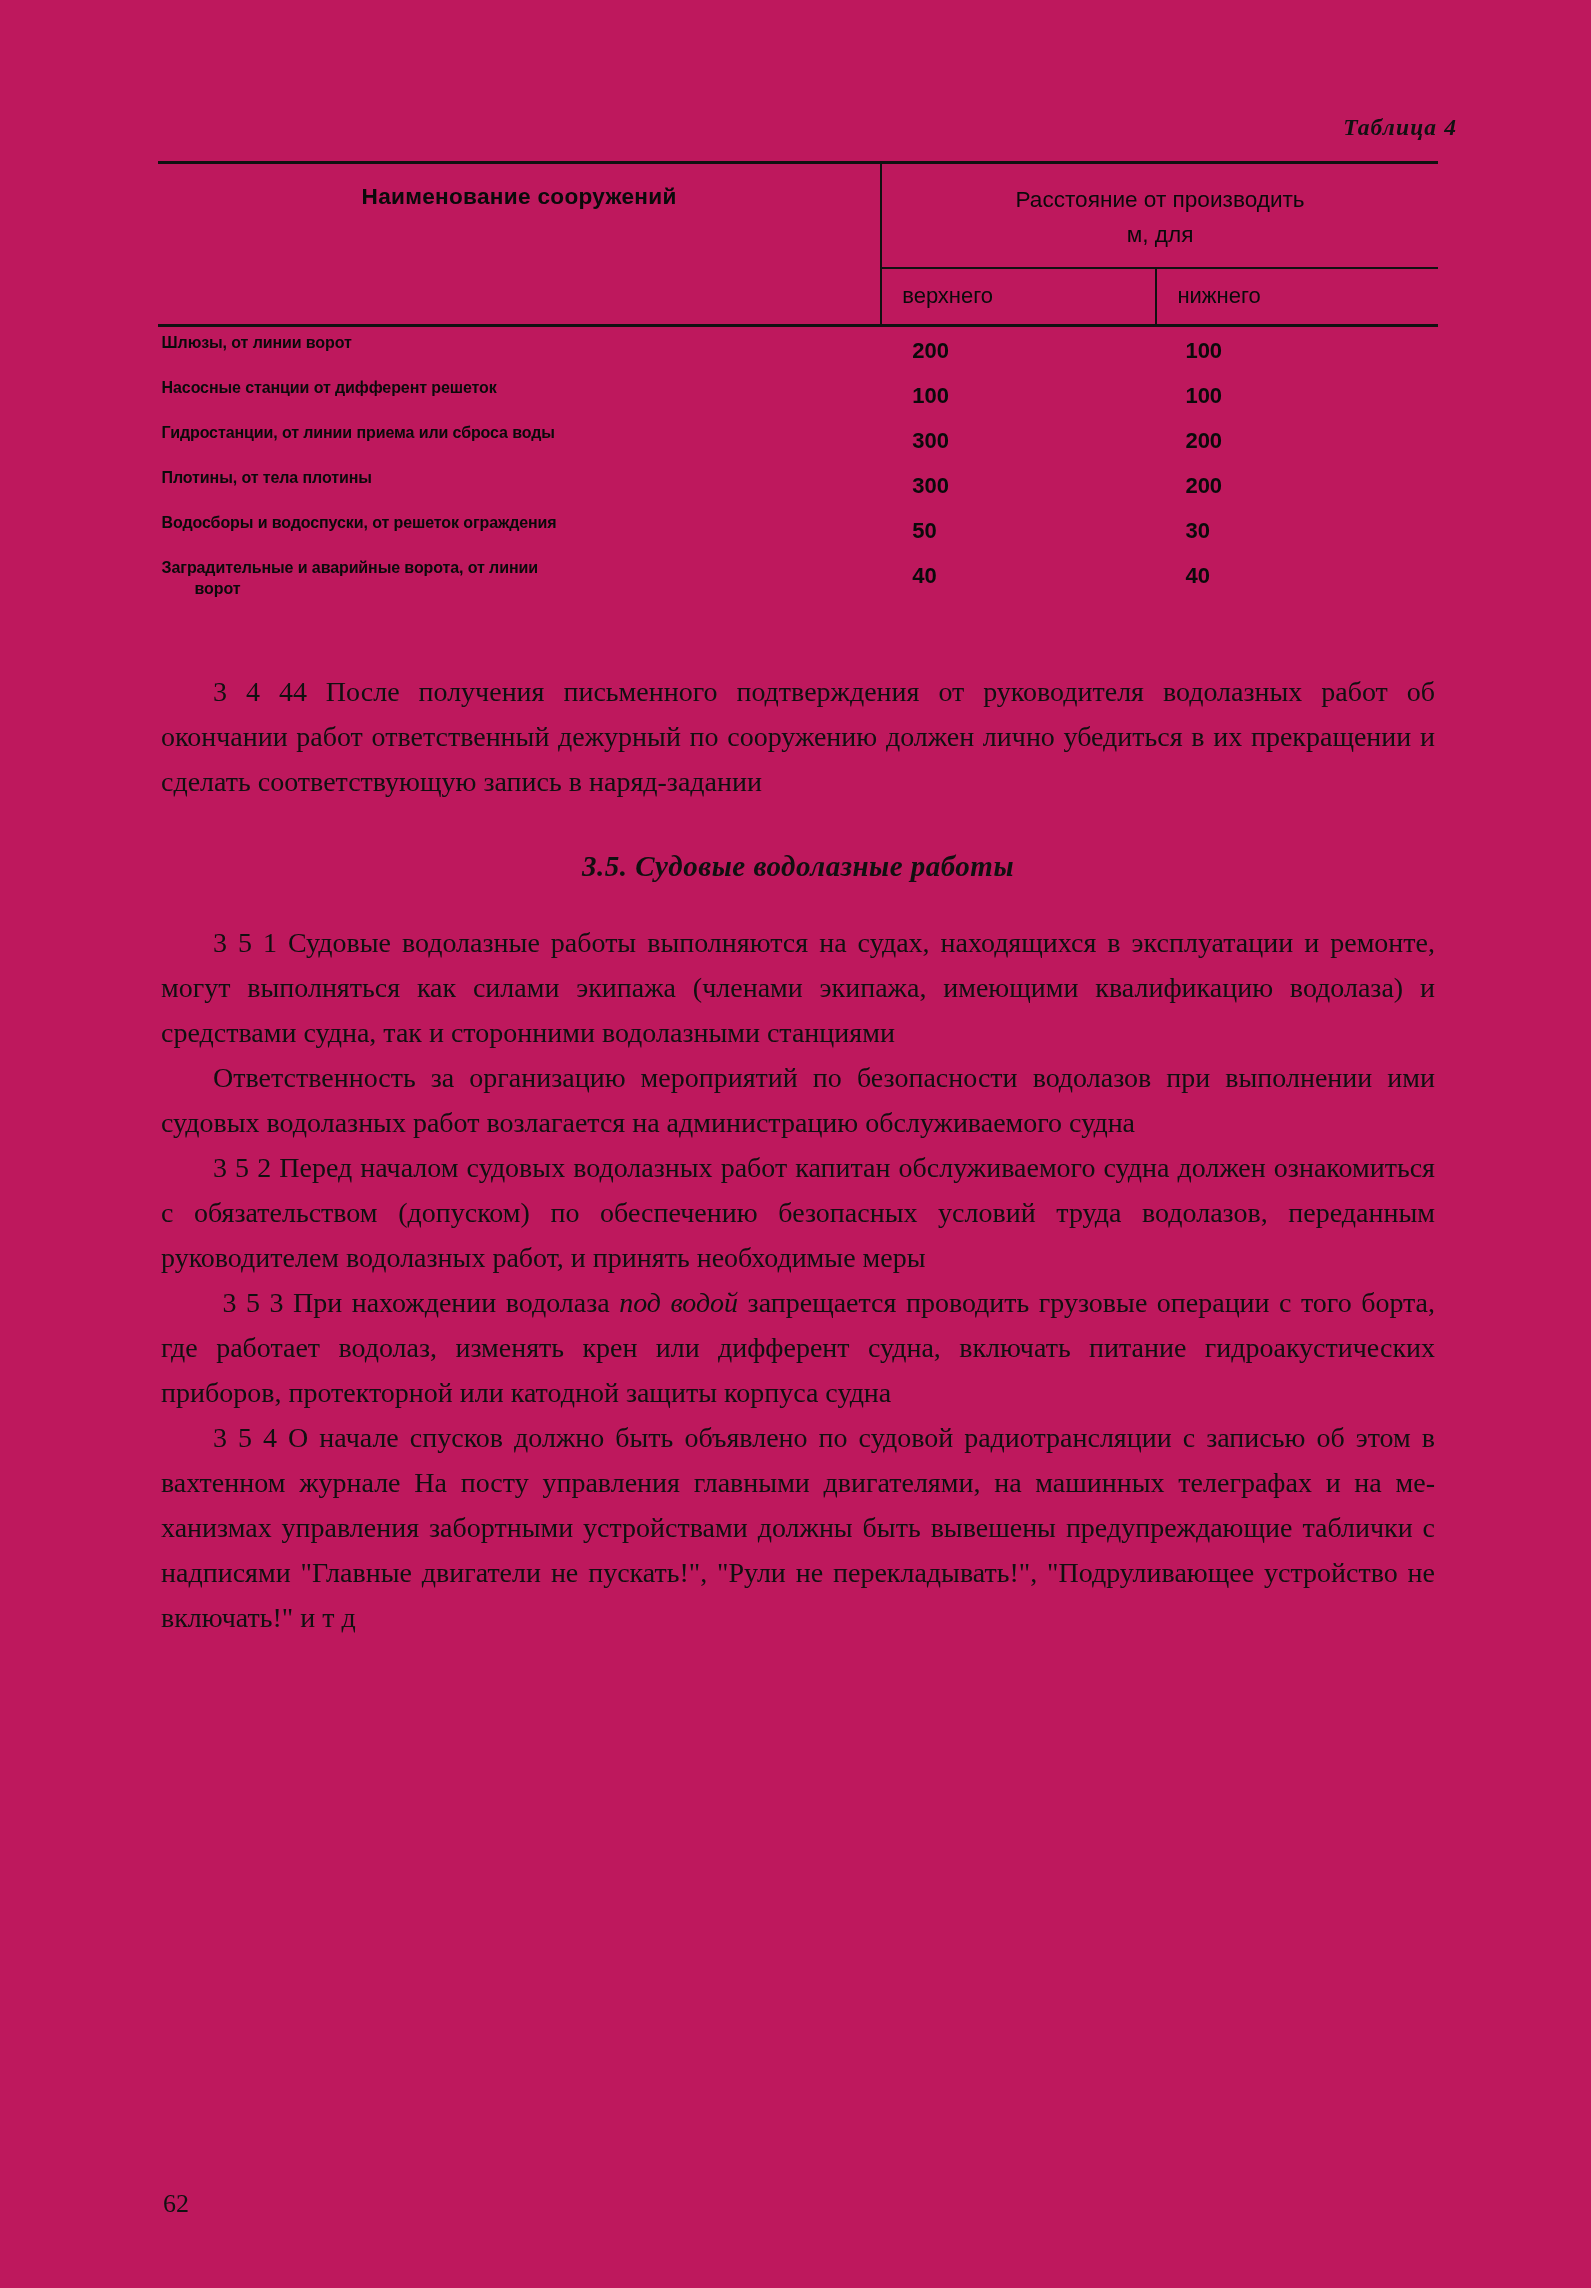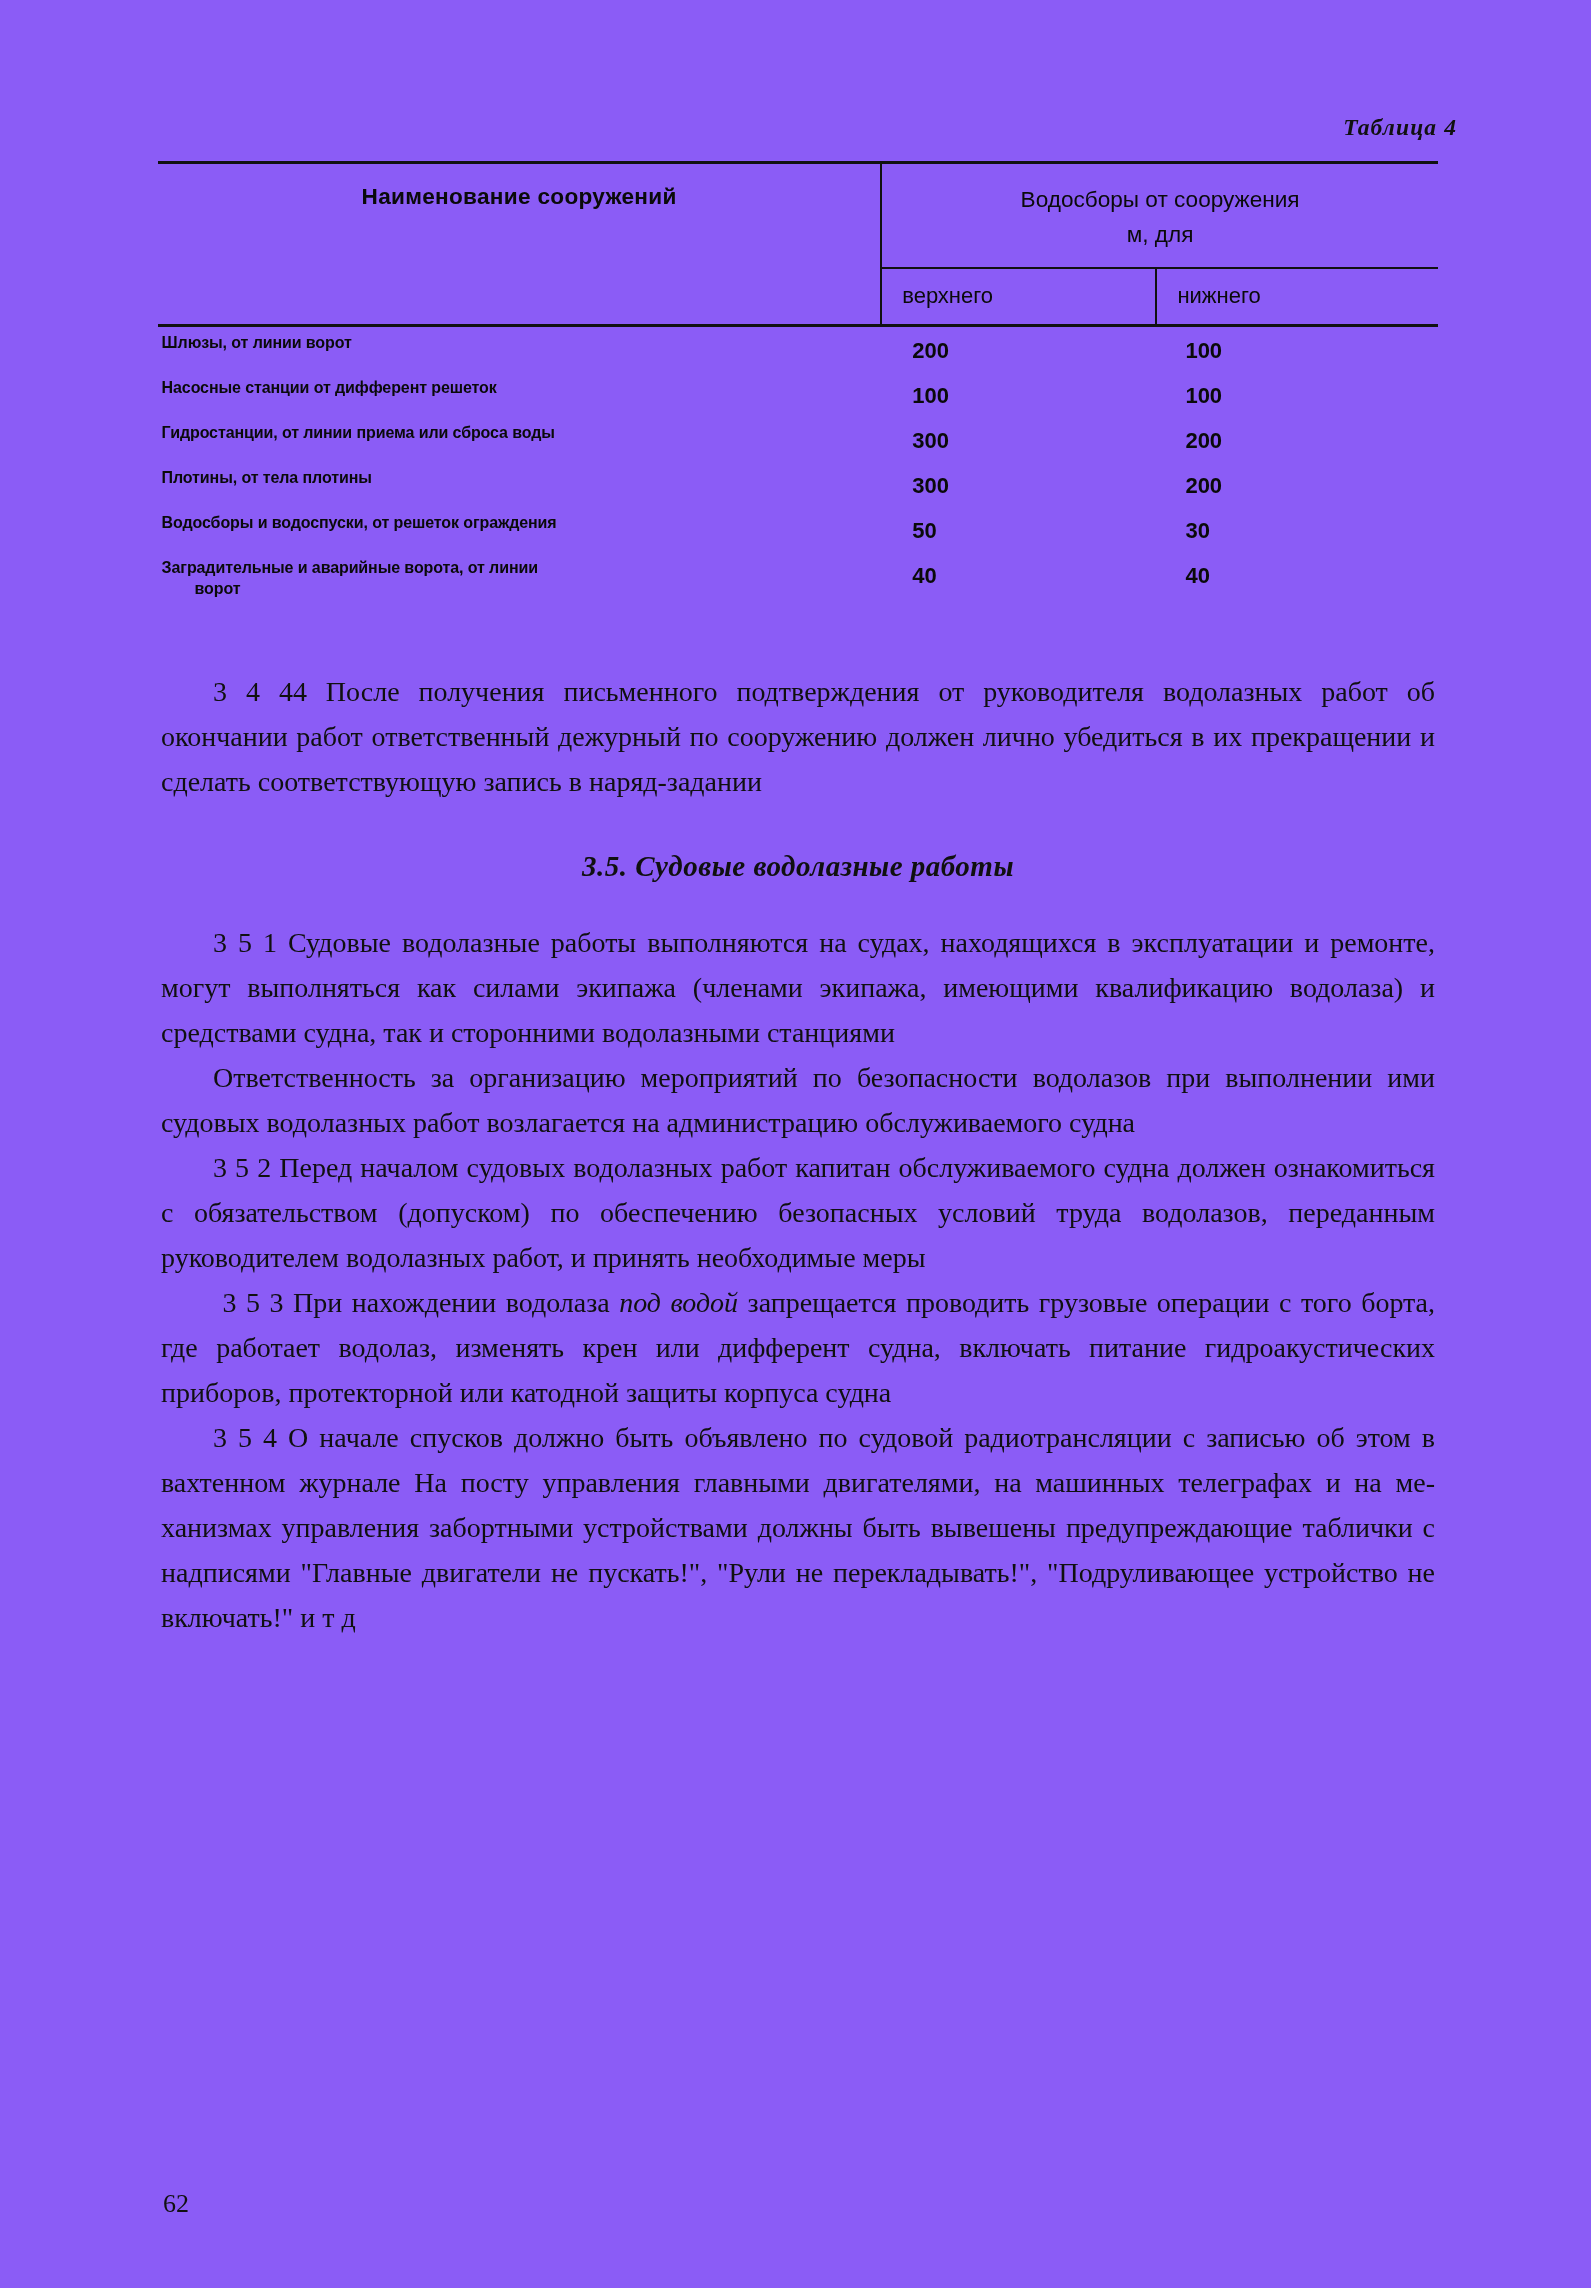--- a/index.html
+++ b/index.html
@@ -13,21 +13,21 @@
     height: 2289px;
     position: relative;
     font-family: "Liberation Serif", "DejaVu Serif", serif;
     color: #0a0a0a;
     overflow: hidden;
   }
 
   .page {
     position: absolute;
     inset: 0;
-    background: #8b5cf6;
+    background: #be185d;
   }
 
   
   .table-caption {
     position: absolute;
     top: 114px;
     right: 134px;
     font-family: "Liberation Serif", "DejaVu Serif", serif;
     font-style: italic;
     font-weight: bold;
@@ -163,21 +163,21 @@
     <table class="spec">
       <colgroup>
         <col class="col-name">
         <col class="col-up">
         <col class="col-down">
       </colgroup>
       <thead>
         <tr>
           <th class="hdr-name rule-thick" rowspan="2">Наименование сооружений</th>
           <th class="hdr-dist rule-thick vline" colspan="2">
-            <div>Водосборы от сооружения</div>
+            <div>Расстояние от производить</div>
             <div>м, для</div>
           </th>
         </tr>
         <tr>
           <th class="hdr-sub rule-med vline left-pad">верхнего</th>
           <th class="hdr-sub rule-med vline left-pad">нижнего</th>
         </tr>
       </thead>
       <tbody>
         <tr>

